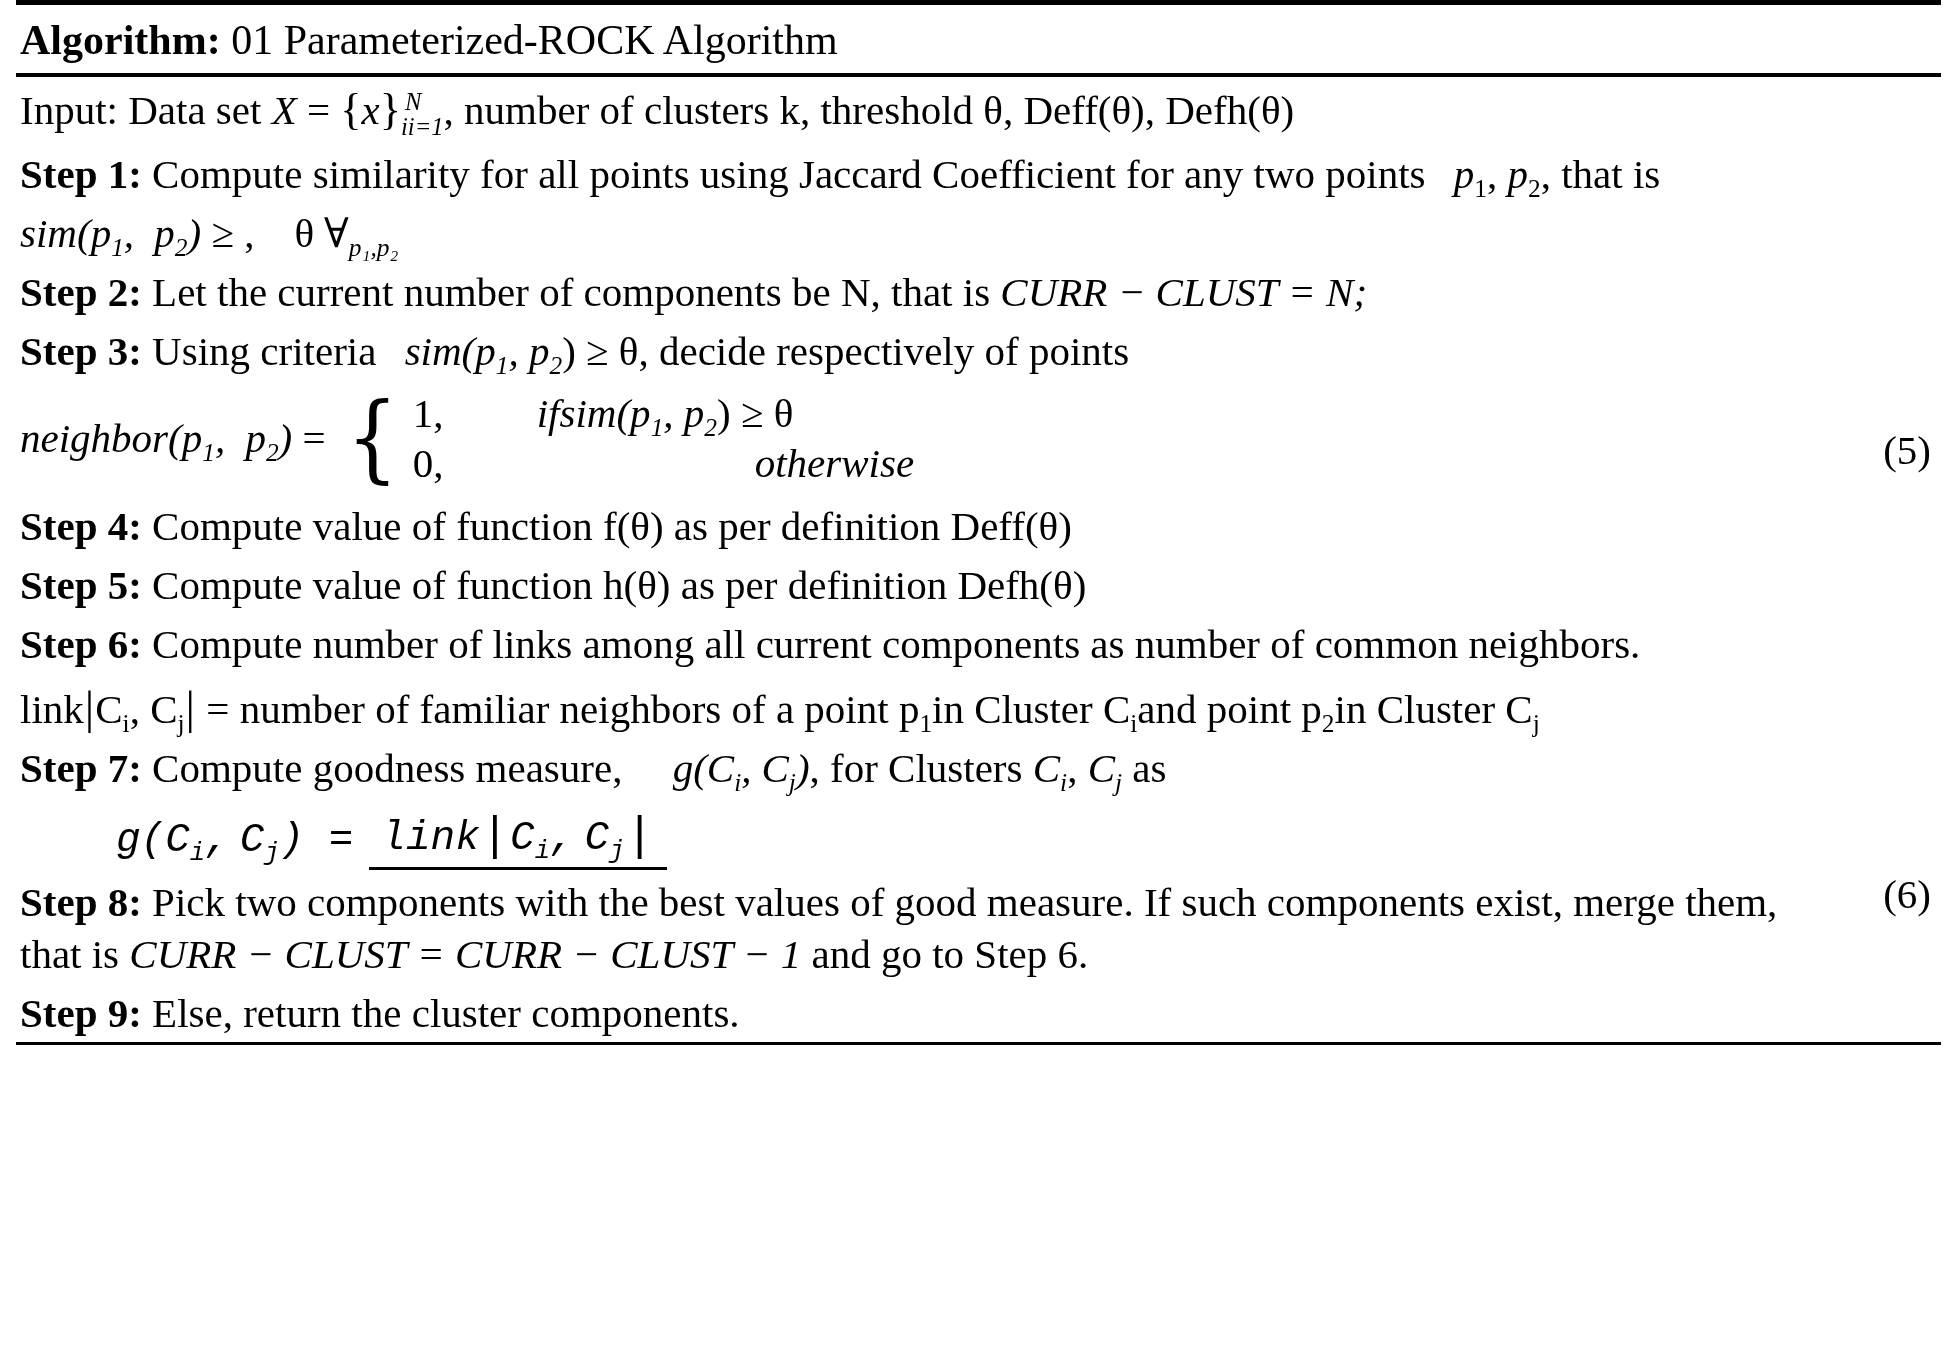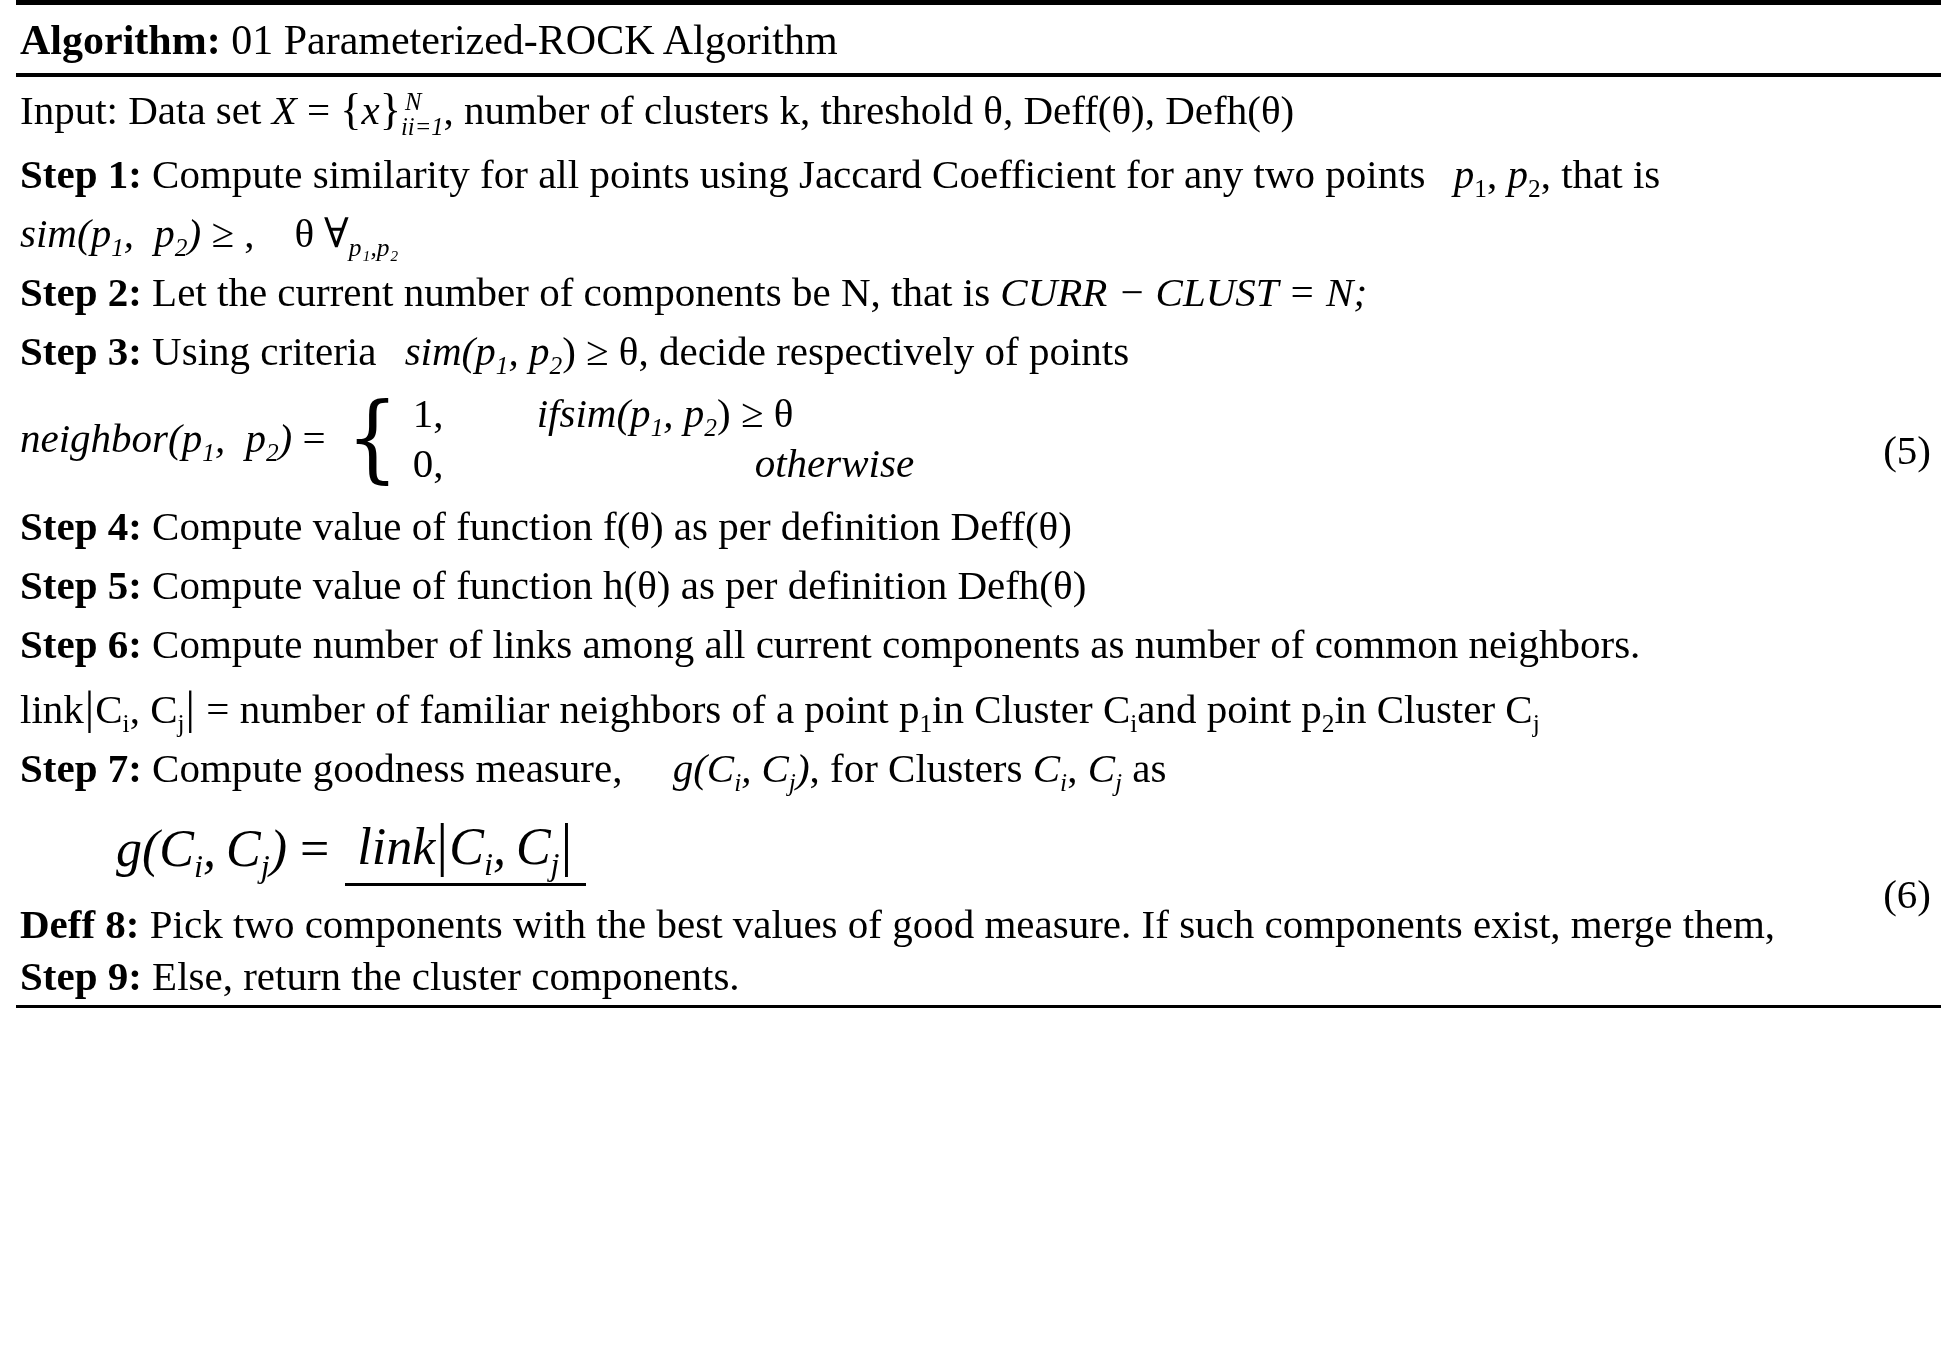--- a/index.html
+++ b/index.html
@@ -100,23 +100,24 @@
   }
   .cr-val { display: inline-block; width: 92px; text-align: left; }
   .cr-cond { font-style: italic; display: inline-block; text-align: right; }
   .cases-row.r1 .cr-cond { padding-left: 32px; }
   .cases-row.r2 .cr-cond { padding-left: 250px; }
 
   
   .frac-eq {
     display: flex;
     align-items: center;
-    font-size: 52px;
-    margin: 18px 0 16px 0;
+    font-size: 41px;
+    margin: 18px 0 10px 0;
     padding-left: 96px;
+    font-family: Liberation Mono, monospace;
   }
   .frac-lhs { font-style: italic; white-space: nowrap; padding-right: 16px; }
   .frac {
     display: inline-flex;
     flex-direction: column;
     align-items: center;
     vertical-align: middle;
   }
   .frac .num {
     font-style: italic;
@@ -221,21 +222,24 @@
         <span class="frac-lhs">g(C<sub>i</sub>,<span class="sp-sm"></span>C<sub>j</sub>) <span class="nb">=</span></span>
         <span class="frac">
           <span class="num">link<span class="vbar" style="font-size:1.15em">|</span>C<sub>i</sub>,<span class="sp-sm"></span>C<sub>j</sub><span class="vbar" style="font-size:1.15em">|</span></span>
           <span class="bar"></span>
         </span>
       </div>
       <span class="eqnum" style="top:60px;">(6)</span>
     </div>
 
     <div class="line justify" style="margin-bottom:6px;">
-      <span class="step-label">Deff 8:</span><span> Pick two components with the best values of good measure. If such components exist, merge them,</span>
+      <span class="step-label">Step 8:</span><span> Pick two components with the best values of good measure. If such components exist, merge them,</span>
+    </div>
+    <div class="line">
+      <span>that is </span><span class="mi">CURR − CLUST = CURR − CLUST − 1</span><span> and go to Step 6.</span>
     </div>
 
     <div class="line" style="margin-bottom:1px;">
       <span class="step-label">Step 9:</span><span> Else, return the cluster components.</span>
     </div>
 
   </div>
 
   <div class="rule-thin"></div>
 

